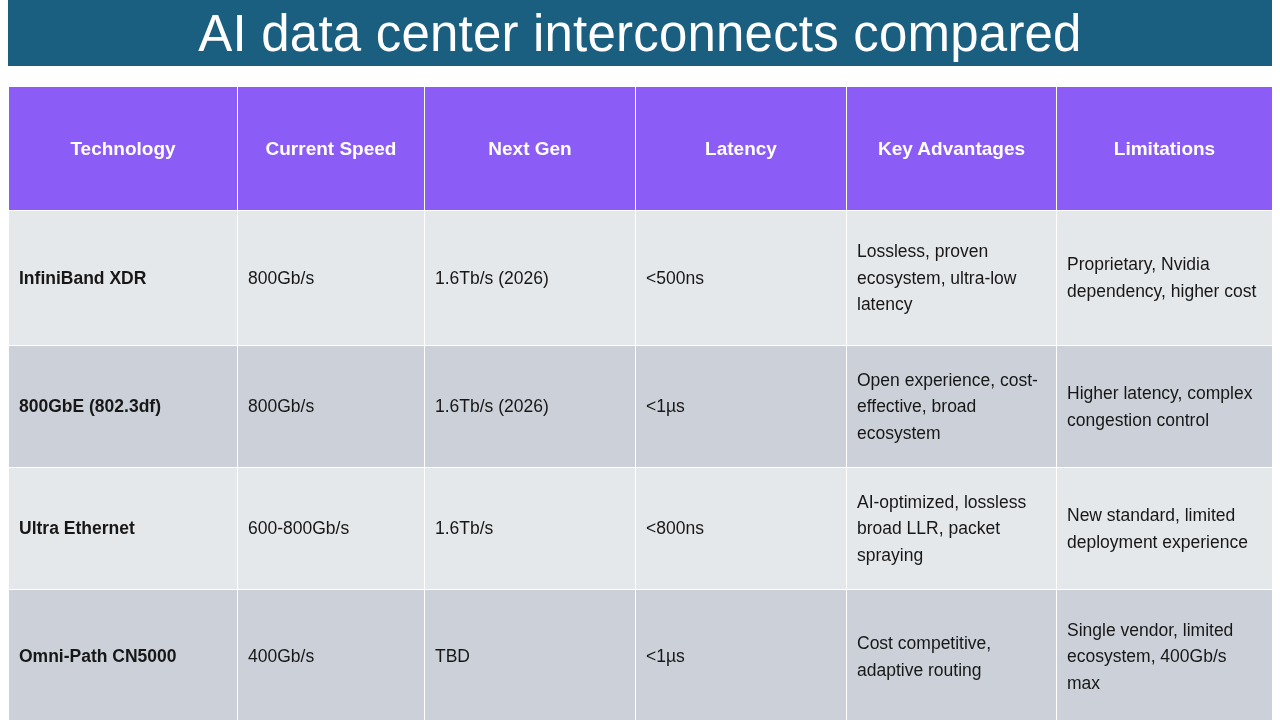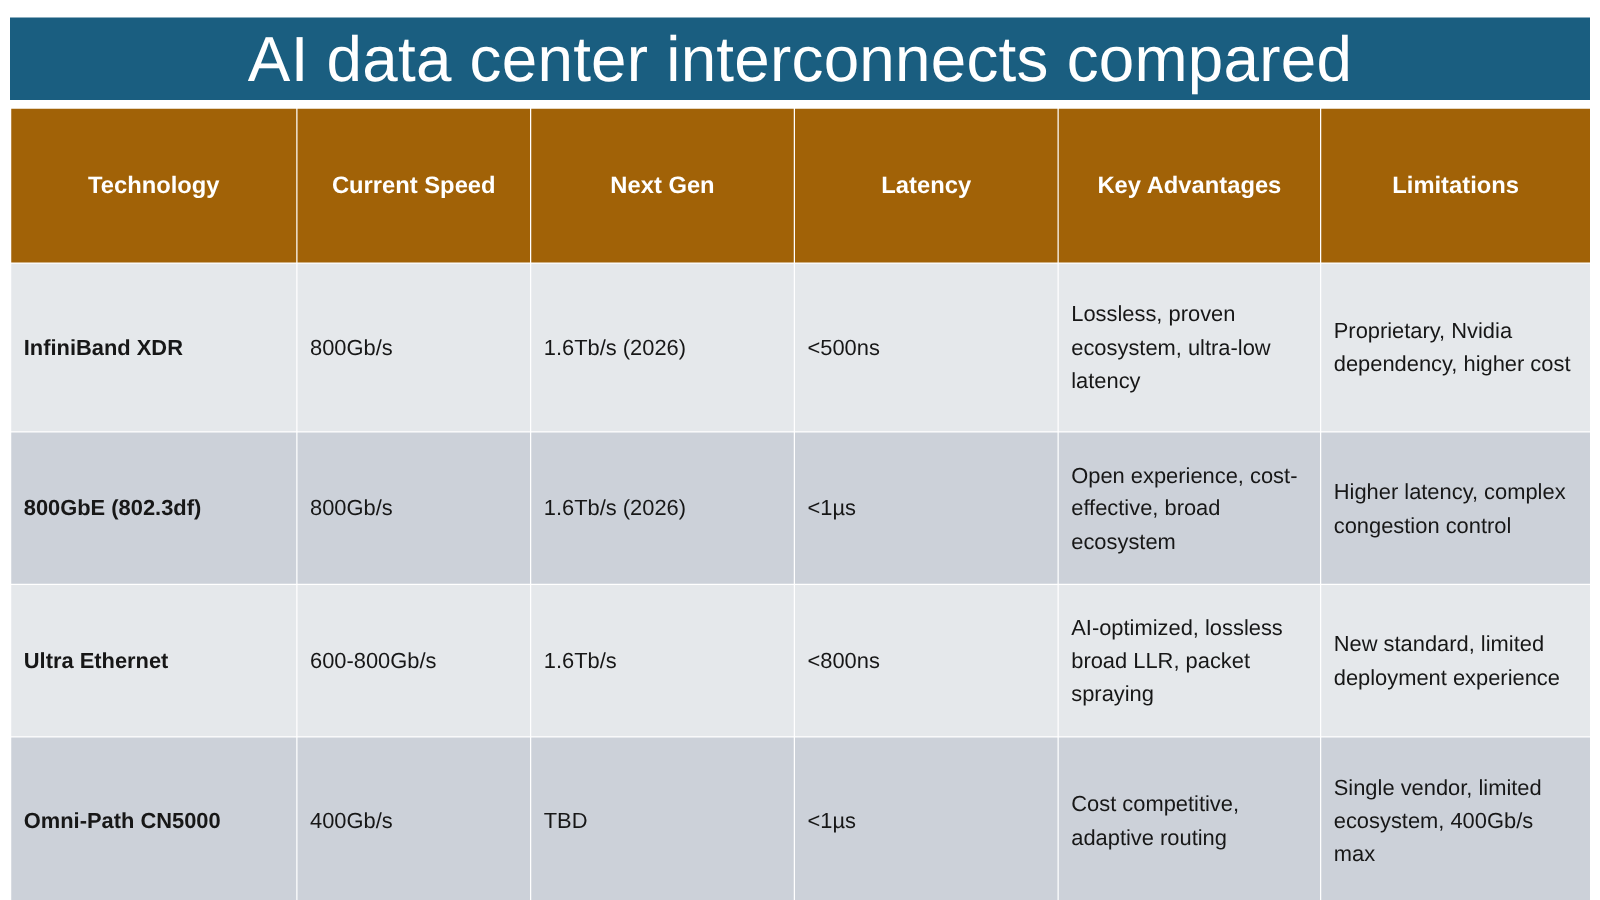--- a/index.html
+++ b/index.html
@@ -16,21 +16,21 @@
     position: relative;
     width: 1280px;
     height: 720px;
     background: #ffffff;
   }
 
   
   .title-bar {
     position: absolute;
     left: 8px;
-    top: 14px;
+    top: 0px;
     width: 1264px;
     height: 66px;
     background: #1a5e80;
     display: flex;
     align-items: center;
     justify-content: center;
   }
   .title-text {
     color: #ffffff;
     font-size: 51px;
@@ -52,21 +52,21 @@
   table.cmp {
     width: 1264px;
     height: 634px;
     border-collapse: separate;
     border-spacing: 1px 1px;
     table-layout: fixed;
     background: #ffffff;
   }
 
   table.cmp thead th {
-    background: #a16207;
+    background: #8b5cf6;
     color: #ffffff;
     font-size: 19px;
     font-weight: bold;
     text-align: center;
     vertical-align: middle;
     height: 123px;
     padding: 4px 20px;
   }
 
   table.cmp tbody td {

